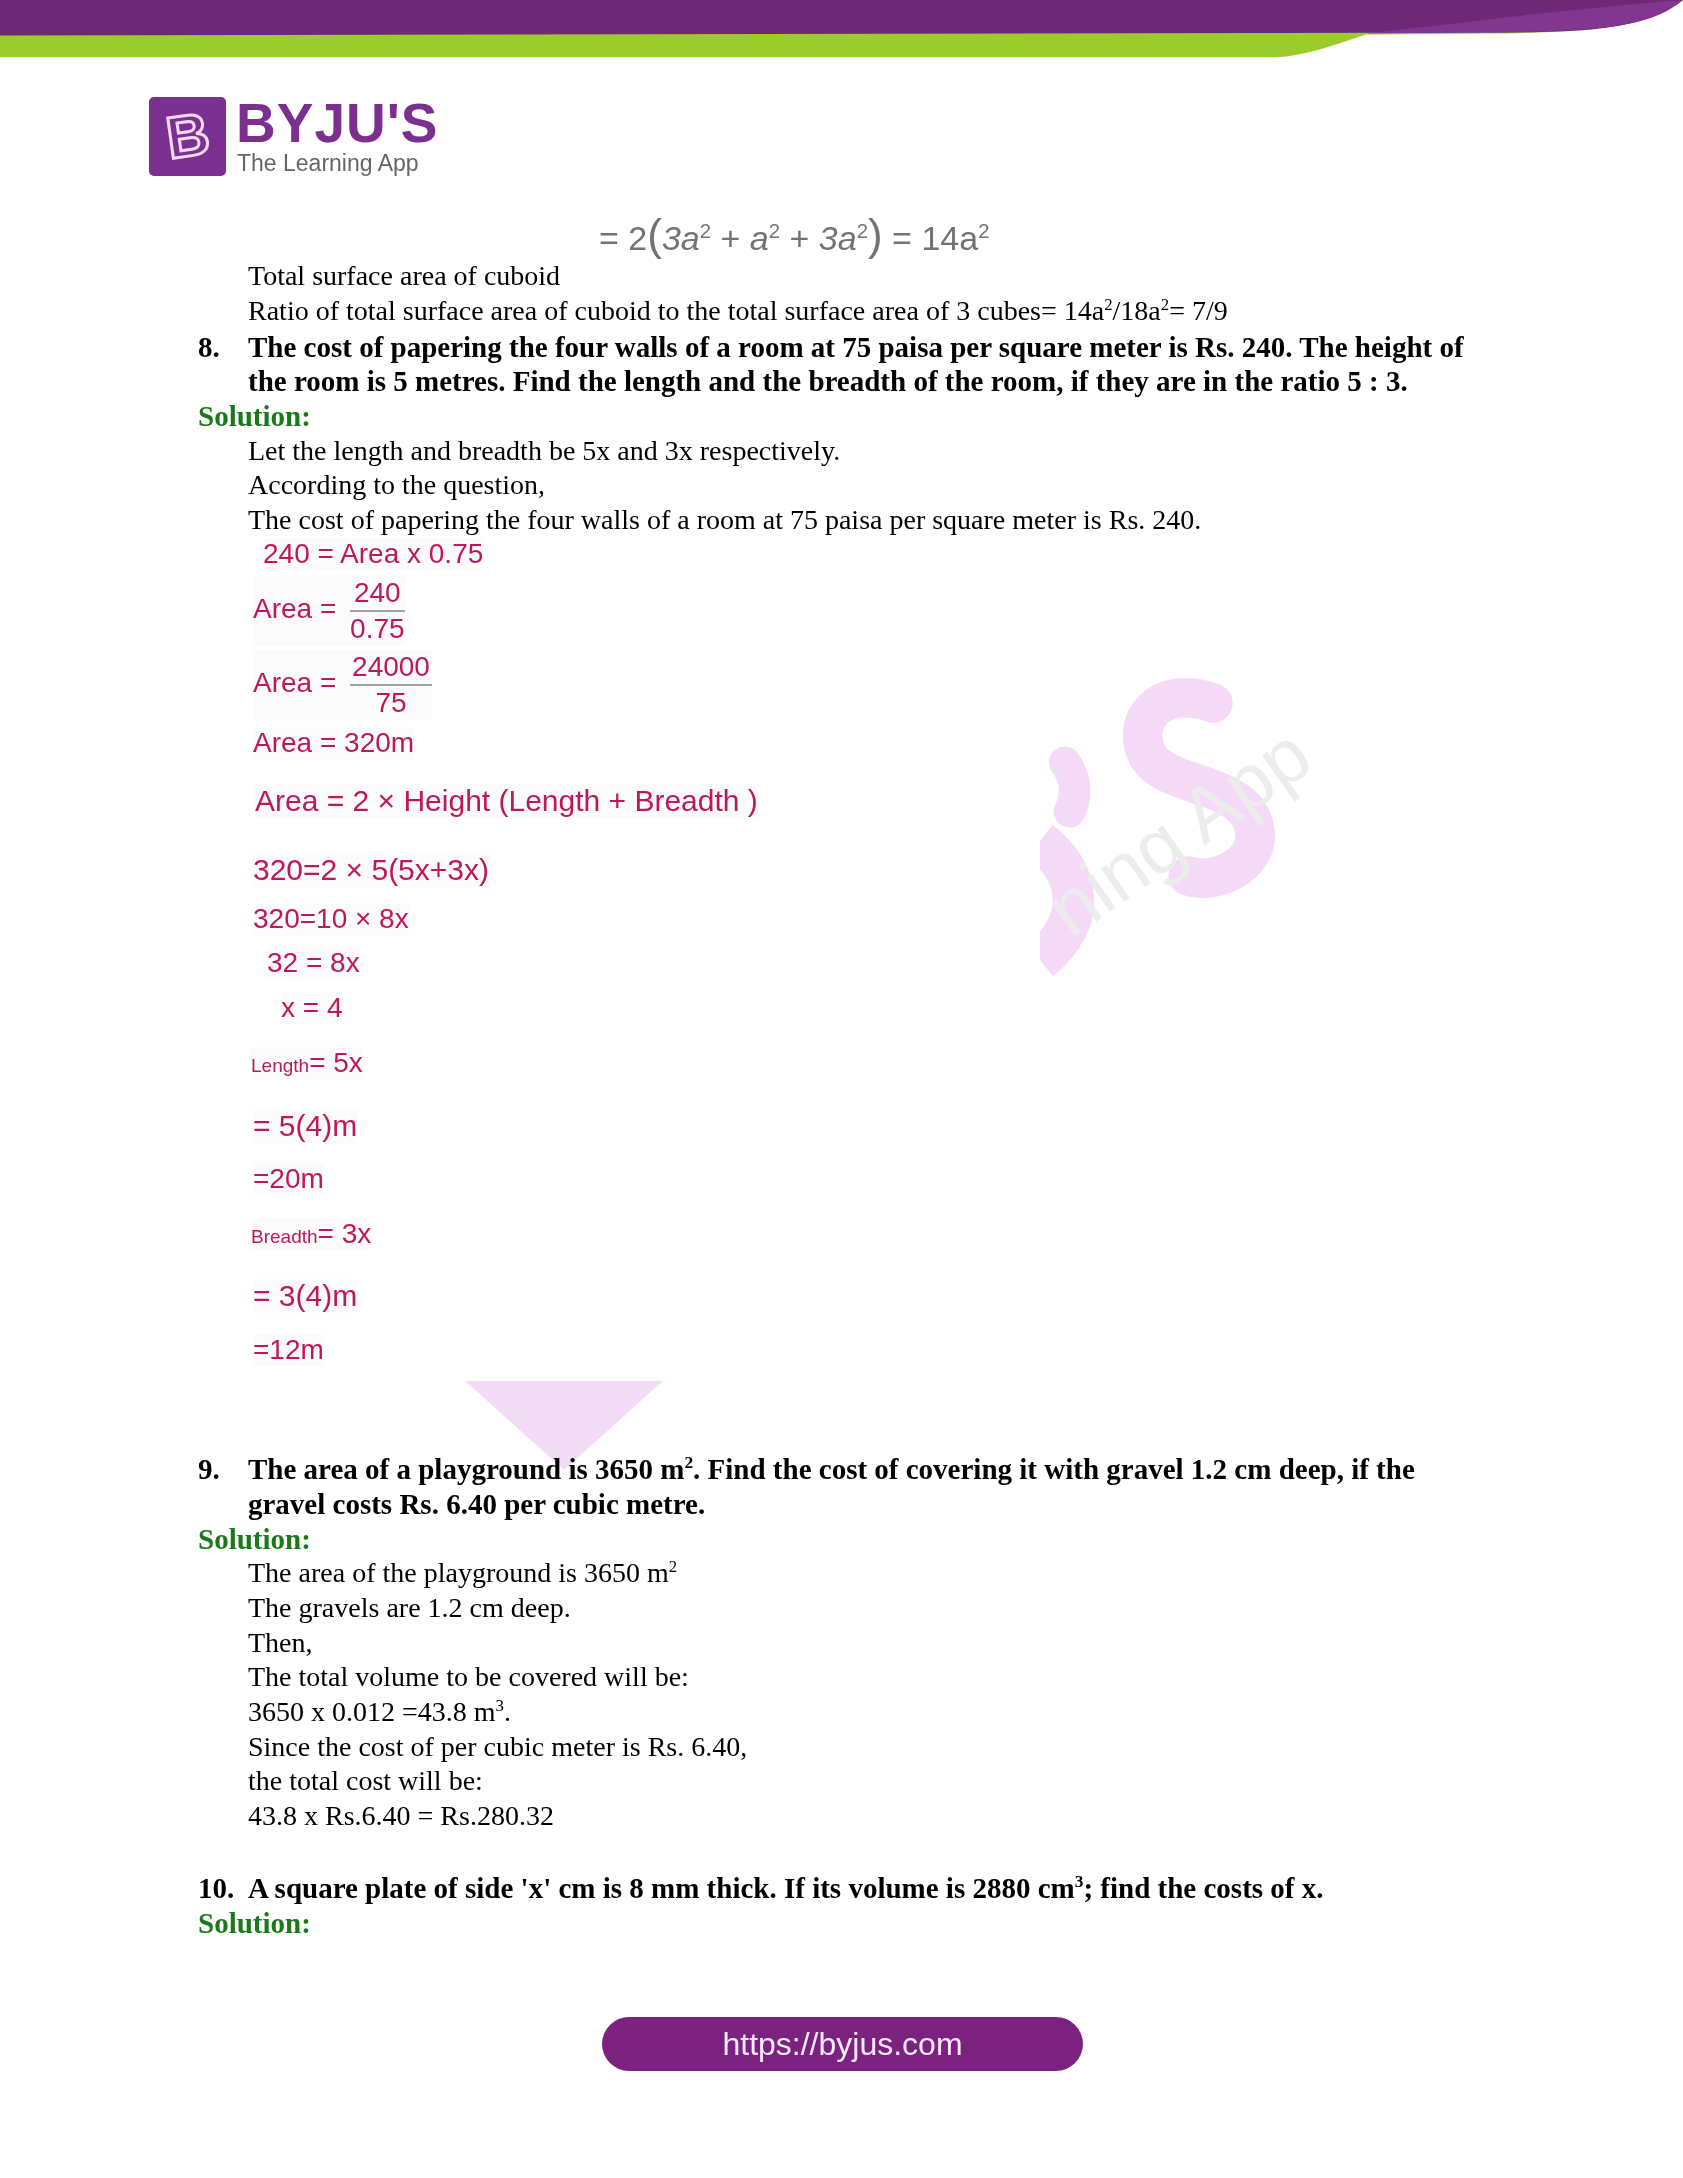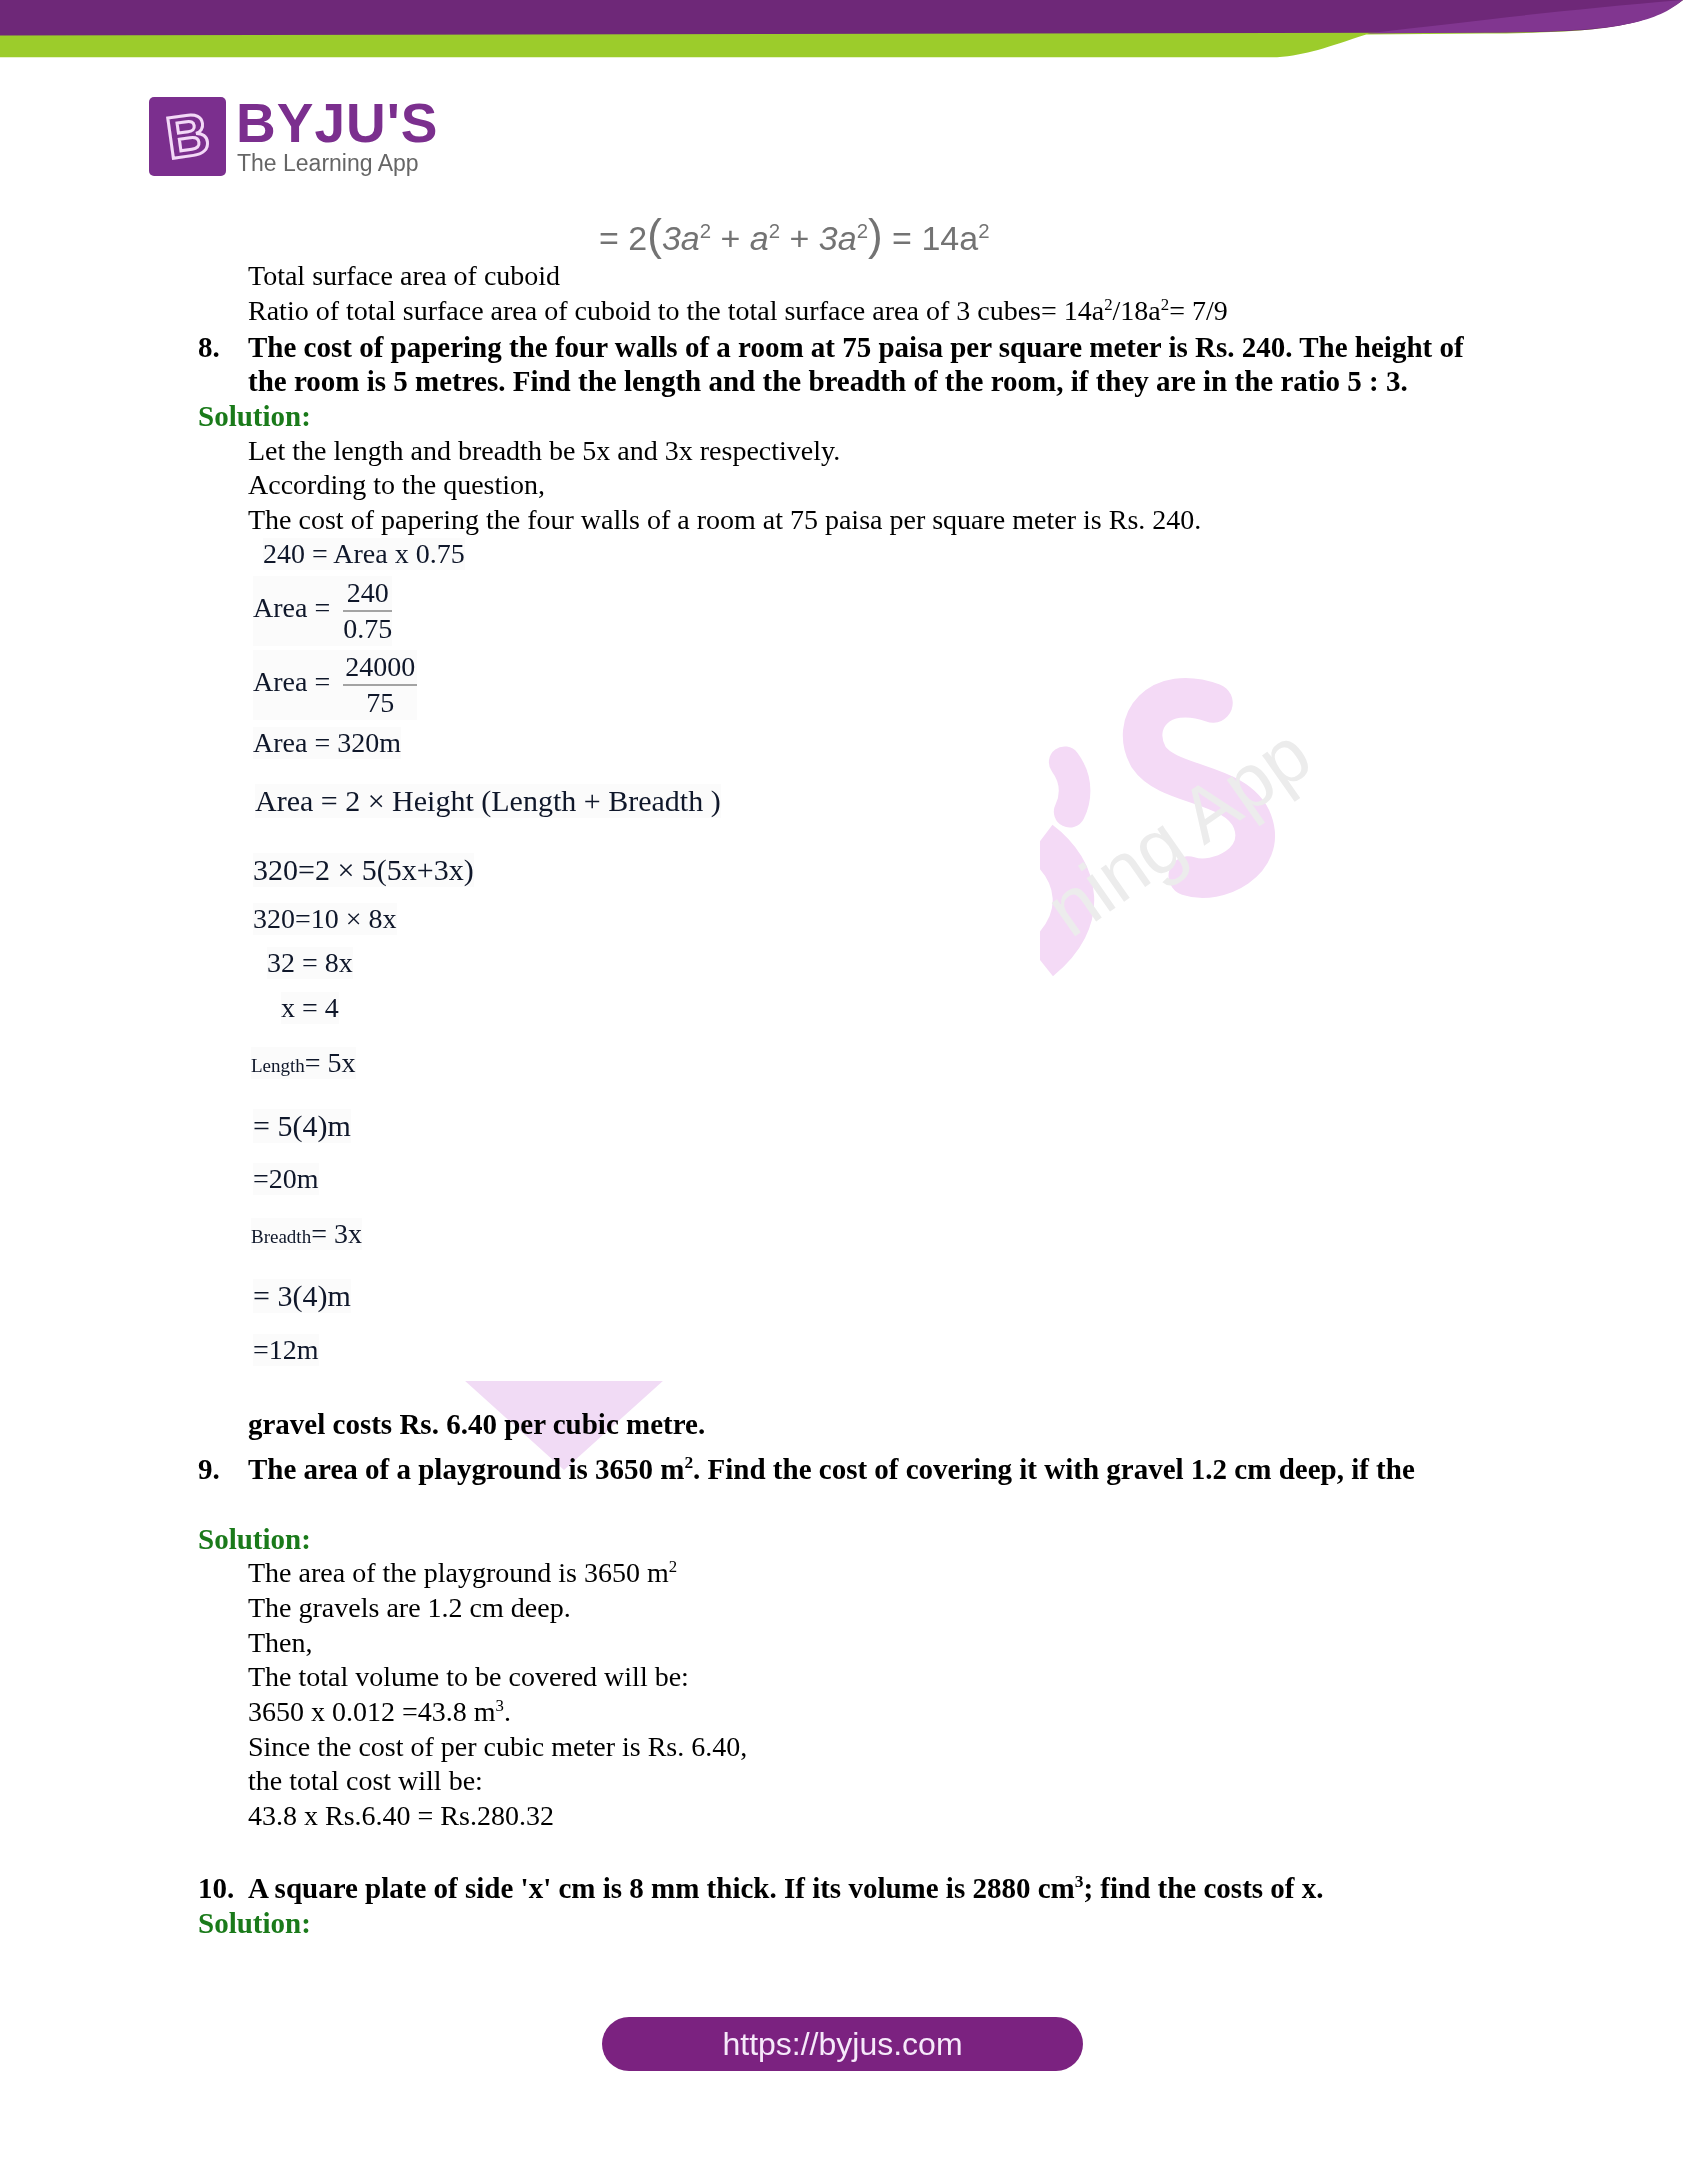--- a/index.html
+++ b/index.html
@@ -44,21 +44,21 @@
   }
   .wm-tri { position: absolute; left: 465px; top: 1381px; }
 
   .line { position: absolute; font-size: 28px; line-height: 34px; white-space: nowrap; }
   .q { font-weight: bold; font-size: 29px; }
   .qnum { position: absolute; left: 198px; font-weight: bold; font-size: 29px; line-height: 34px; }
   .sol { color: #1a7a1a; font-weight: bold; font-size: 29px; }
   sup { font-size: 60%; vertical-align: super; line-height: 0; }
 
   .math {
-    position: absolute; font-family: Liberation Serif, serif; color: #0f172a;
+    position: absolute; font-family: Liberation Sans, sans-serif; color: #be185d;
     white-space: nowrap; background: #fbfbfb;
   }
   .m-eq1 { left: 599px; top: 210px; font-family: "Liberation Sans", sans-serif; font-size: 34px; color: #737373; background: transparent; font-style: normal; }
   .m-eq1 i { font-style: italic; }
   .frac { display: inline-block; vertical-align: middle; text-align: center; margin-left: 6px; }
   .frac .num { display: block; padding: 0 2px; border-bottom: 2px solid #a3a3a3; line-height: 34px; }
   .frac .den { display: block; line-height: 34px; }
   .small-lbl { font-size: 19px; }
 
   .footer-pill {
@@ -137,21 +137,21 @@
 <div class="math" style="left:251px; top:1218px; font-size:28px;">
   <span class="small-lbl">Breadth</span><span>= 3x</span>
 </div>
 <div class="math" style="left:253px; top:1279px; font-size:30px;">= 3(4)m</div>
 <div class="math" style="left:253px; top:1334px; font-size:28px;">=12m</div>
 
 <div class="qnum" style="top:1452px;">9.</div>
 <div class="line q" style="left:248px; top:1452px;">
   <span>The area of a playground is 3650 m</span><sup>2</sup><span>. Find the cost of covering it with gravel 1.2 cm deep, if the</span>
 </div>
-<div class="line q" style="left:248px; top:1407px;">gravel costs Rs. 6.40 per cubic metre.</div>
+<div class="line q" style="left:248px; top:1487px;">gravel costs Rs. 6.40 per cubic metre.</div>
 <div class="line sol" style="left:198px; top:1522px;">Solution:</div>
 <div class="line" style="left:248px; top:1556px;">
   <span>The area of the playground is 3650 m</span><sup>2</sup>
 </div>
 <div class="line" style="left:248px; top:1591px;">The gravels are 1.2 cm deep.</div>
 <div class="line" style="left:248px; top:1626px;">Then,</div>
 <div class="line" style="left:248px; top:1660px;">The total volume to be covered will be:</div>
 <div class="line" style="left:248px; top:1695px;">
   <span>3650 x 0.012 =43.8 m</span><sup>3</sup><span>.</span>
 </div>

